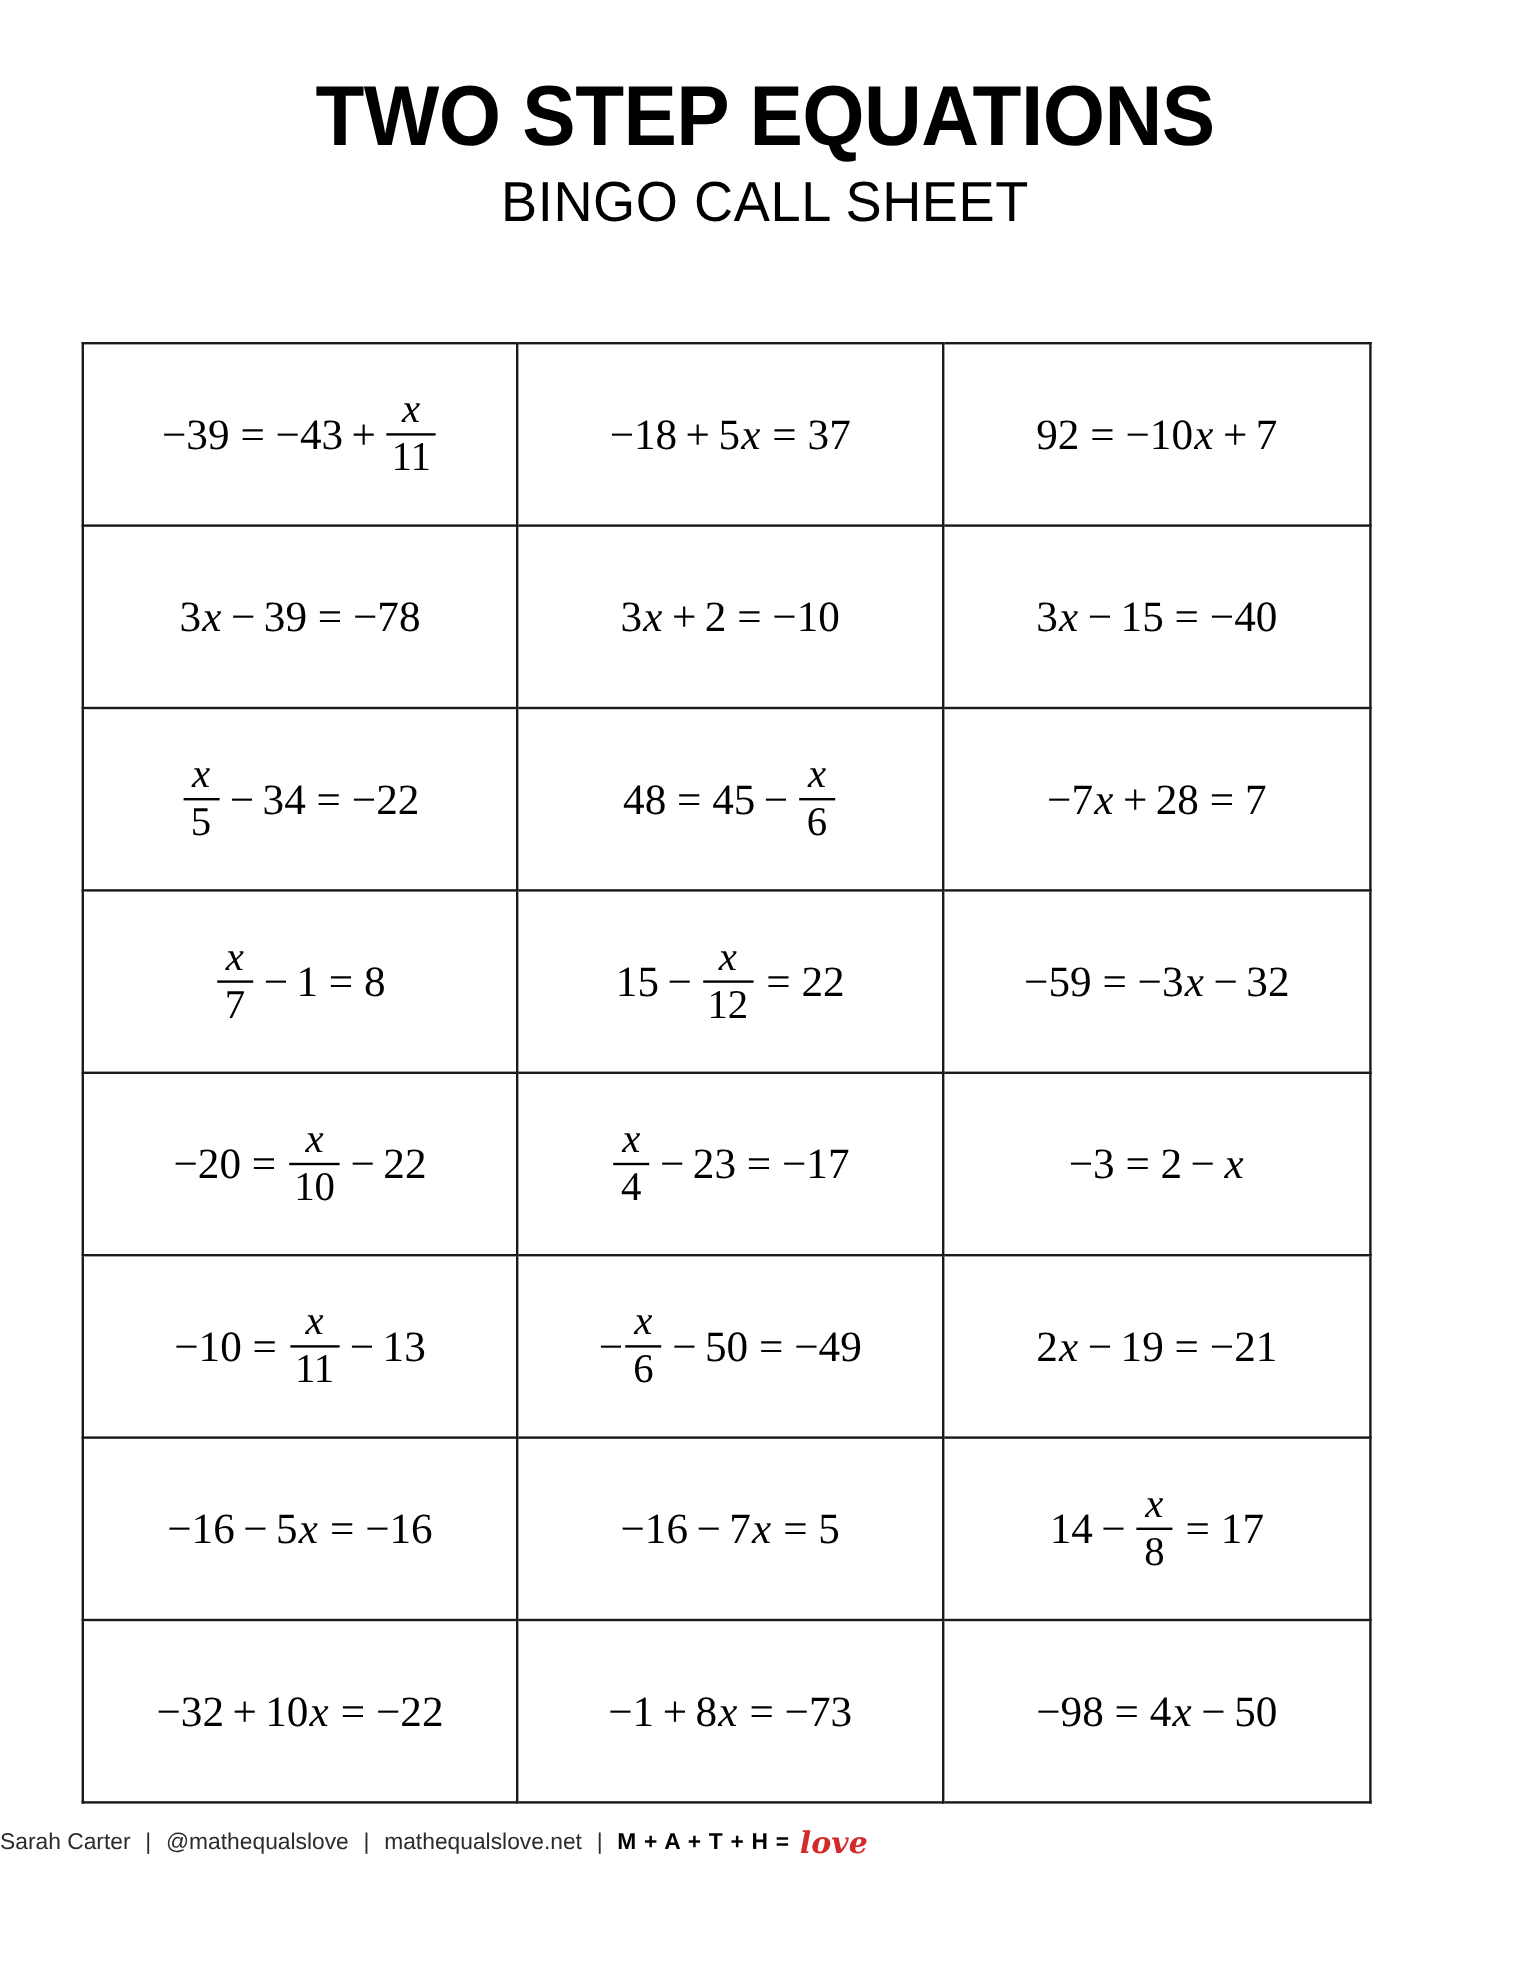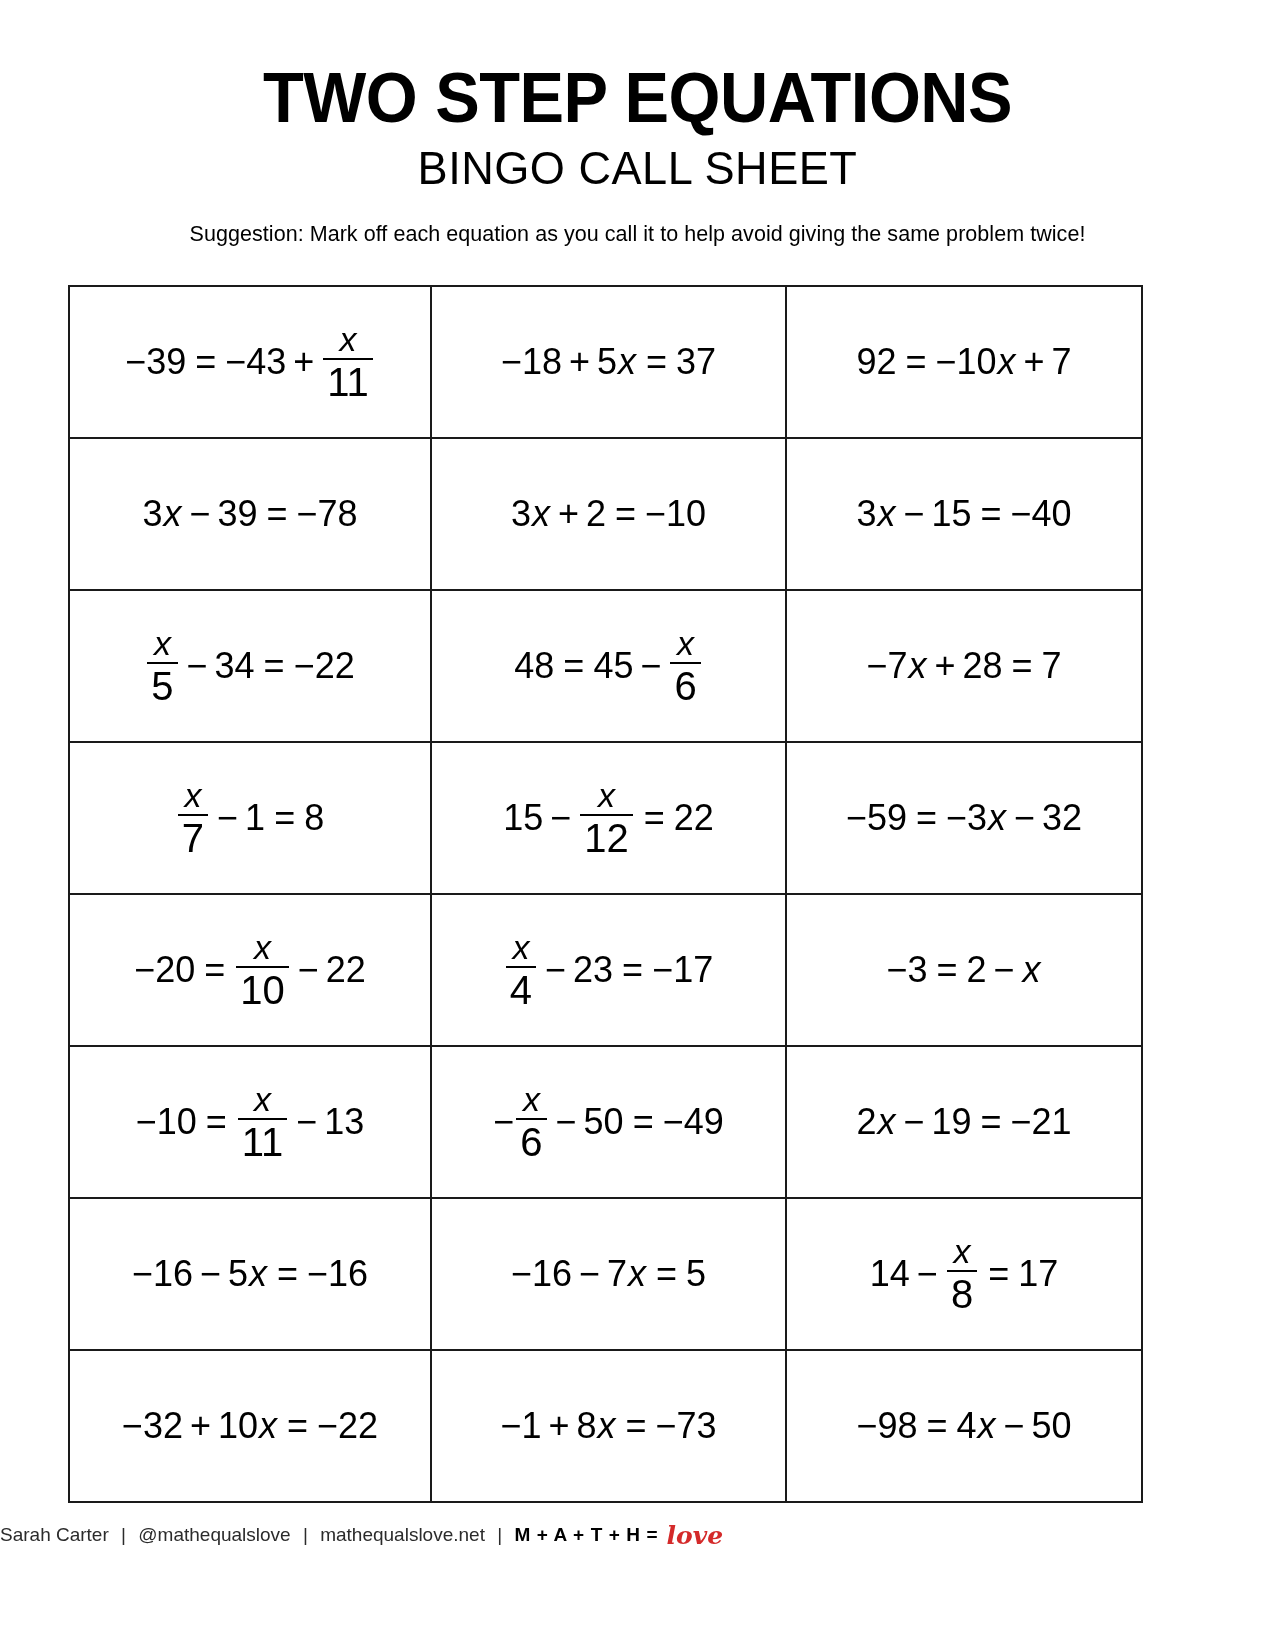--- a/index.html
+++ b/index.html
@@ -70,21 +70,21 @@
     text-align: center;
     vertical-align: middle;
     padding: 0 6px;
   }
   table.grid col.c1 { width: 362px; }
   table.grid col.c2 { width: 355px; }
   table.grid col.c3 { width: 356px; }
 
   
   .eq {
-    font-family: Liberation Sans, sans-serif;
+    font-family: Liberation Serif, serif;
     font-size: 36px;
     line-height: 1;
     display: inline-flex;
     align-items: center;
     justify-content: center;
     white-space: nowrap;
   }
   .eq .v {            
     font-style: italic;
     padding: 0 1px;
@@ -115,21 +115,21 @@
   .frac .bar {
     display: block;
     width: 100%;
     min-width: 30px;
     height: 2px;
     background: #000;
   }
   .frac .bot {
     font-style: normal;
     padding: 2px 4px 0 4px;
-    font-size: 40px;
+    font-size: 34px;
   }
 
   
   .footer {
     position: absolute;
     left: 0;
     right: 0;
     top: 1518px;
     font-family: "Liberation Sans", sans-serif;
     font-size: 19px;
@@ -154,21 +154,20 @@
   }
 </style>
 </head>
 <body>
 
 <div class="page">
 
   <div class="header">
     <h1 class="title">TWO STEP EQUATIONS</h1>
     <h2 class="subtitle">BINGO CALL SHEET</h2>
-    <p class="suggestion">Suggestion: Mark off each equation as you call it to help avoid giving the same problem twice!</p>
   </div>
 
   <div class="grid-wrap">
     <table class="grid">
       <colgroup>
         <col class="c1">
           <col class="c2">
           <col class="c3">
       </colgroup>
       <tbody id="grid-body">

